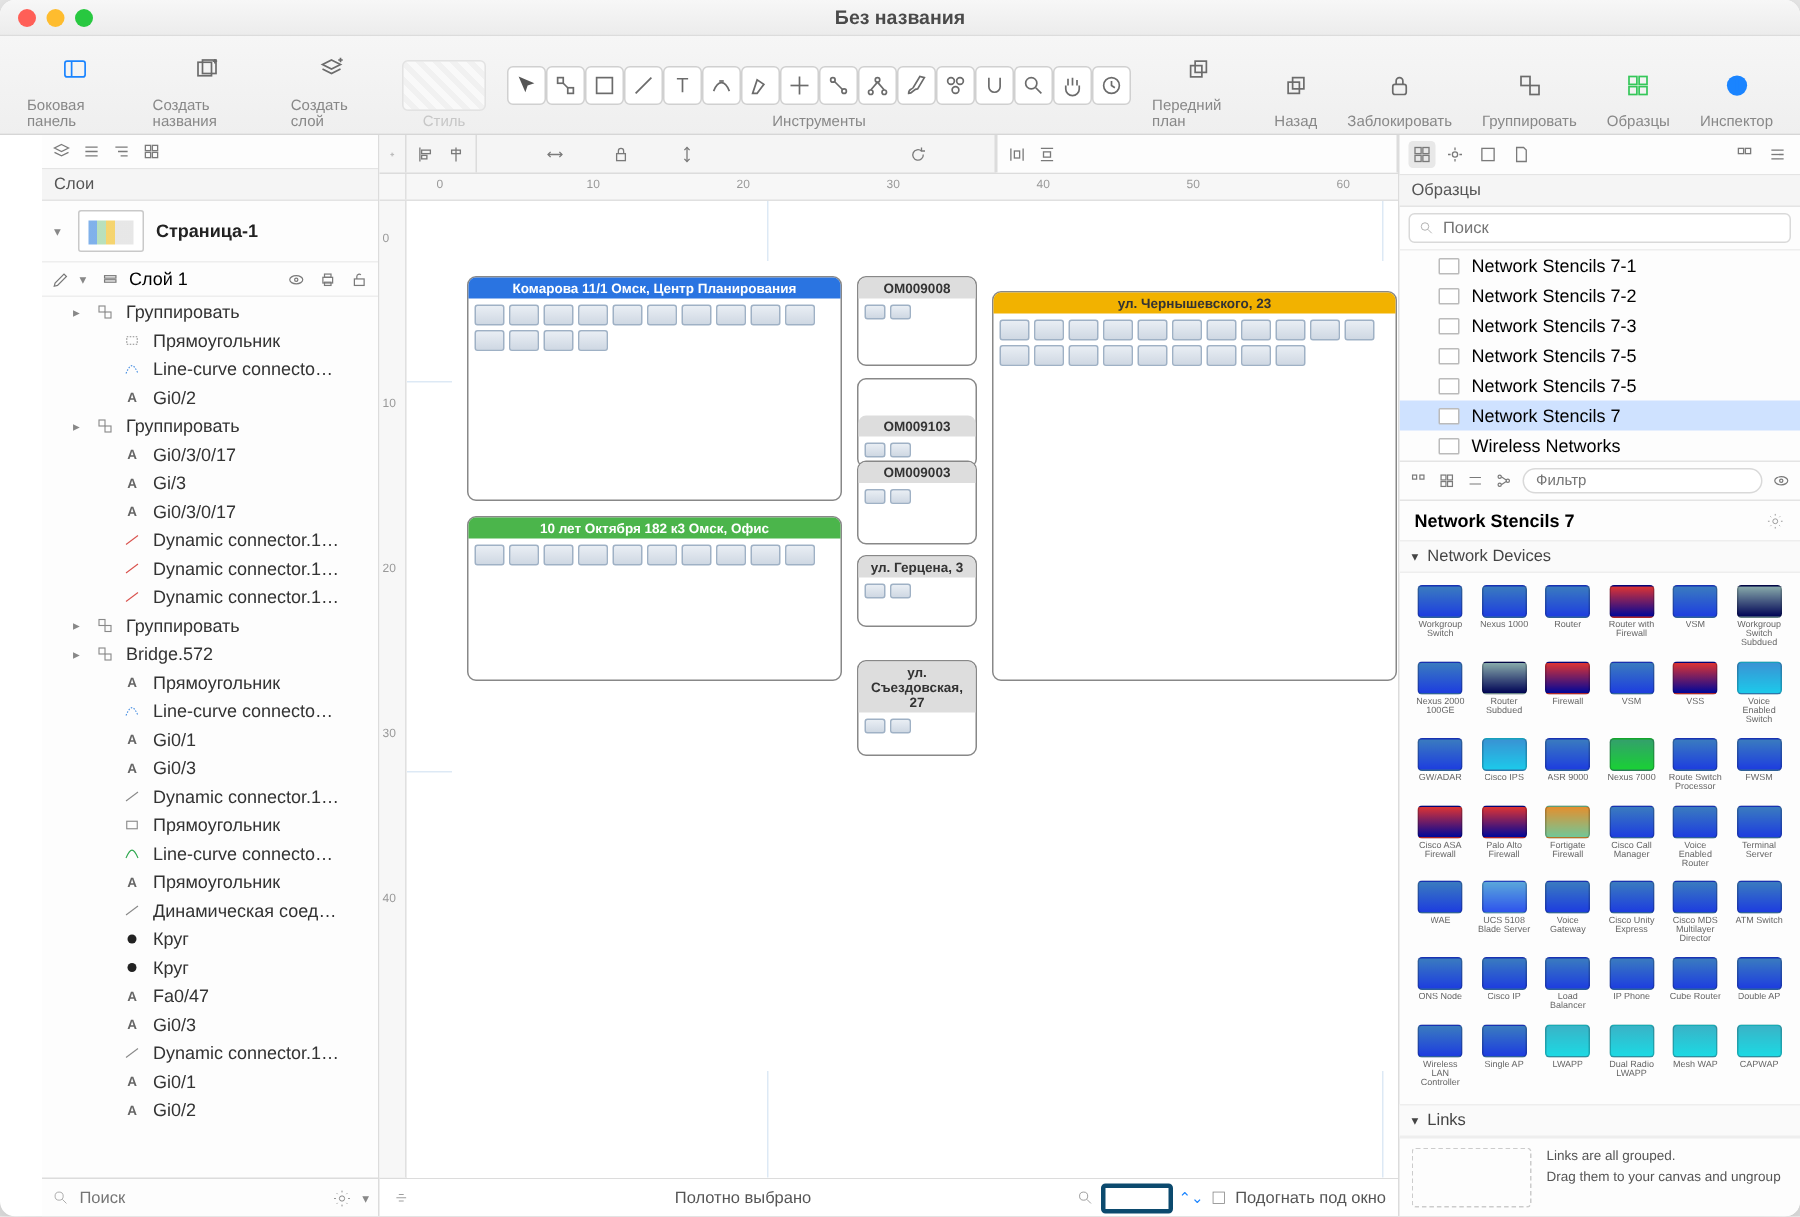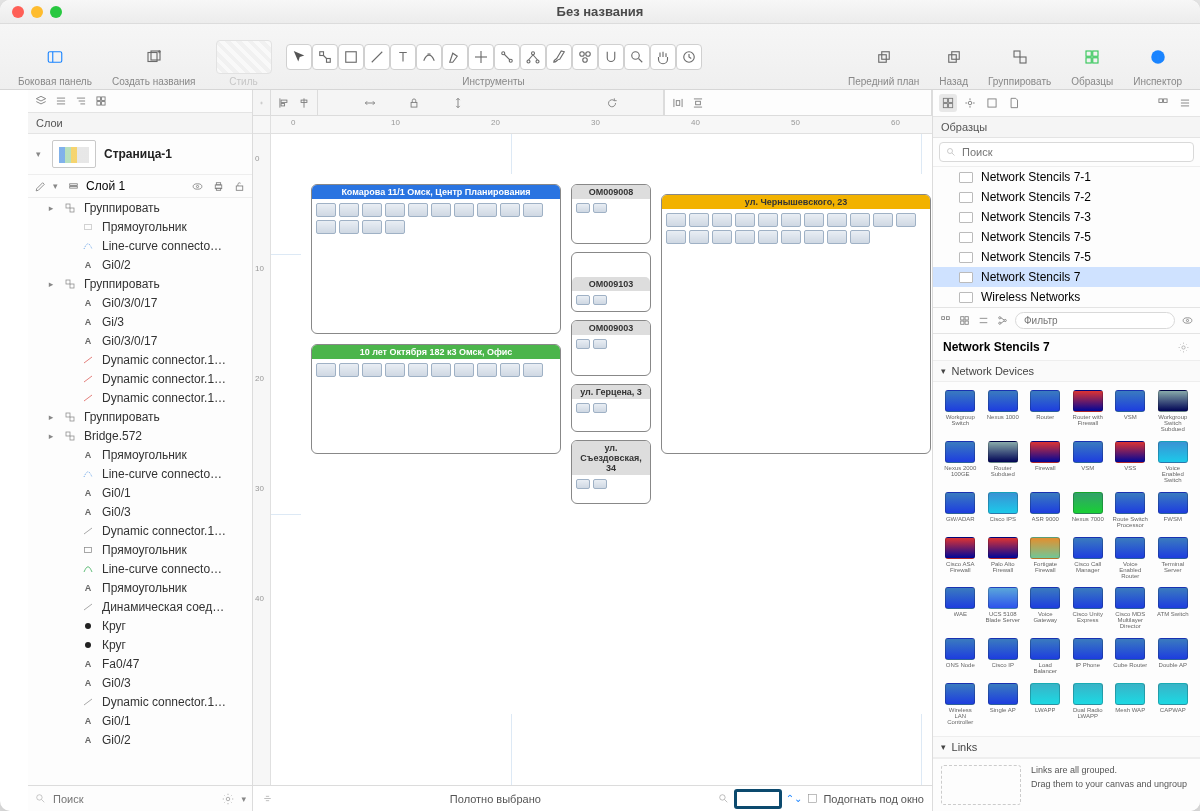--- a/index.html
+++ b/index.html
@@ -146,20 +146,33 @@
               <rect x="8" y="4" width="12" height="12"></rect>
               <line x1="17" y1="5" x2="21" y2="5"></line>
               <line x1="19" y1="3" x2="19" y2="7"></line>
             </svg>
           </div>
         </div>
       <div class="lbl">Создать названия</div>
     </div>
     <div class="tool-group">
       <div class="icons">
+          <div class="tb-icn">
+            <svg viewBox="0 0 24 24">
+              <polygon points="12,4 20,8 12,12 4,8"></polygon>
+              <polyline points="4,12 12,16 20,12"></polyline>
+              <line x1="18" y1="4" x2="22" y2="4"></line>
+              <line x1="20" y1="2" x2="20" y2="6"></line>
+            </svg>
+          </div>
+        </div>
+      <div class="lbl">Создать слой</div>
+    </div>
+    <div class="tool-group">
+      <div class="icons">
           <div class="style-placeholder"></div>
         </div>
       <div class="lbl disabled">Стиль</div>
     </div>
     <div class="tool-group" style="padding:0 4px;">
       <div class="icons" style="gap:0;">
         <div class="tb-icn square">
             <svg viewBox="0 0 24 24">
               <path d="M5 4l6 14 2-6 6-2z" fill="#555" stroke="none"></path>
             </svg>
@@ -271,20 +284,31 @@
     <div class="tool-group disabled">
       <div class="icons">
           <div class="tb-icn">
             <svg viewBox="0 0 24 24">
               <rect x="9" y="5" width="10" height="10"></rect>
               <rect x="5" y="9" width="10" height="10"></rect>
             </svg>
           </div>
         </div>
       <div class="lbl">Назад</div>
+    </div>
+    <div class="tool-group disabled">
+      <div class="icons">
+          <div class="tb-icn">
+            <svg viewBox="0 0 24 24">
+              <rect x="6" y="11" width="12" height="9" rx="2"></rect>
+              <path d="M9 11V8a3 3 0 016 0v3"></path>
+            </svg>
+          </div>
+        </div>
+      <div class="lbl">Заблокировать</div>
     </div>
     <div class="tool-group disabled">
       <div class="icons">
           <div class="tb-icn">
             <svg viewBox="0 0 24 24">
               <rect x="4" y="4" width="8" height="8"></rect>
               <rect x="12" y="12" width="8" height="8"></rect>
             </svg>
           </div>
         </div>
@@ -786,36 +810,36 @@
                   <div class="dev sm"></div>
                 </div>
               </div>
               <div class="cluster" style="left: 270px; top: 78px; width: 80px; height: 60px;">
                 <div class="hdr" style="background: rgb(221, 221, 221); color: rgb(51, 51, 51); margin-top: 24px;">OM009103</div>
                 <div class="body" style="display: flex;">
                   <div class="dev sm"></div>
                   <div class="dev sm"></div>
                 </div>
               </div>
-              <div class="cluster" style="left: 270px; top: 146px; width: 80px; height: 56px;">
+              <div class="cluster" style="left: 270px; top: 133px; width: 80px; height: 56px;">
                 <div class="hdr" style="background: rgb(221, 221, 221); color: rgb(51, 51, 51);">OM009003</div>
                 <div class="body" style="display: flex;">
                   <div class="dev sm"></div>
                   <div class="dev sm"></div>
                 </div>
               </div>
-              <div class="cluster" style="left: 270px; top: 210px; width: 80px; height: 48px;">
+              <div class="cluster" style="left: 270px; top: 196px; width: 80px; height: 48px;">
                 <div class="hdr" style="background: rgb(221, 221, 221); color: rgb(51, 51, 51);">ул. Герцена, 3</div>
                 <div class="body" style="display: flex;">
                   <div class="dev sm"></div>
                   <div class="dev sm"></div>
                 </div>
               </div>
               <div class="cluster" style="left: 270px; top: 266px; width: 80px; height: 64px;">
-                <div class="hdr" style="background: rgb(221, 221, 221); color: rgb(51, 51, 51);">ул. Съездовская, 34</div>
+                <div class="hdr" style="background: rgb(221, 221, 221); color: rgb(51, 51, 51);">ул. Съездовская, 27</div>
                 <div class="body" style="display: flex;">
                   <div class="dev sm"></div>
                   <div class="dev sm"></div>
                 </div>
               </div>
               <div class="cluster" style="left: 360px; top: 20px; width: 270px; height: 260px;">
                 <div class="hdr" style="background: rgb(242, 178, 0); color: rgb(51, 51, 51);">ул. Чернышевского, 23</div>
                 <div class="body" style="display: flex;">
                   <div class="dev"></div>
                   <div class="dev"></div>

